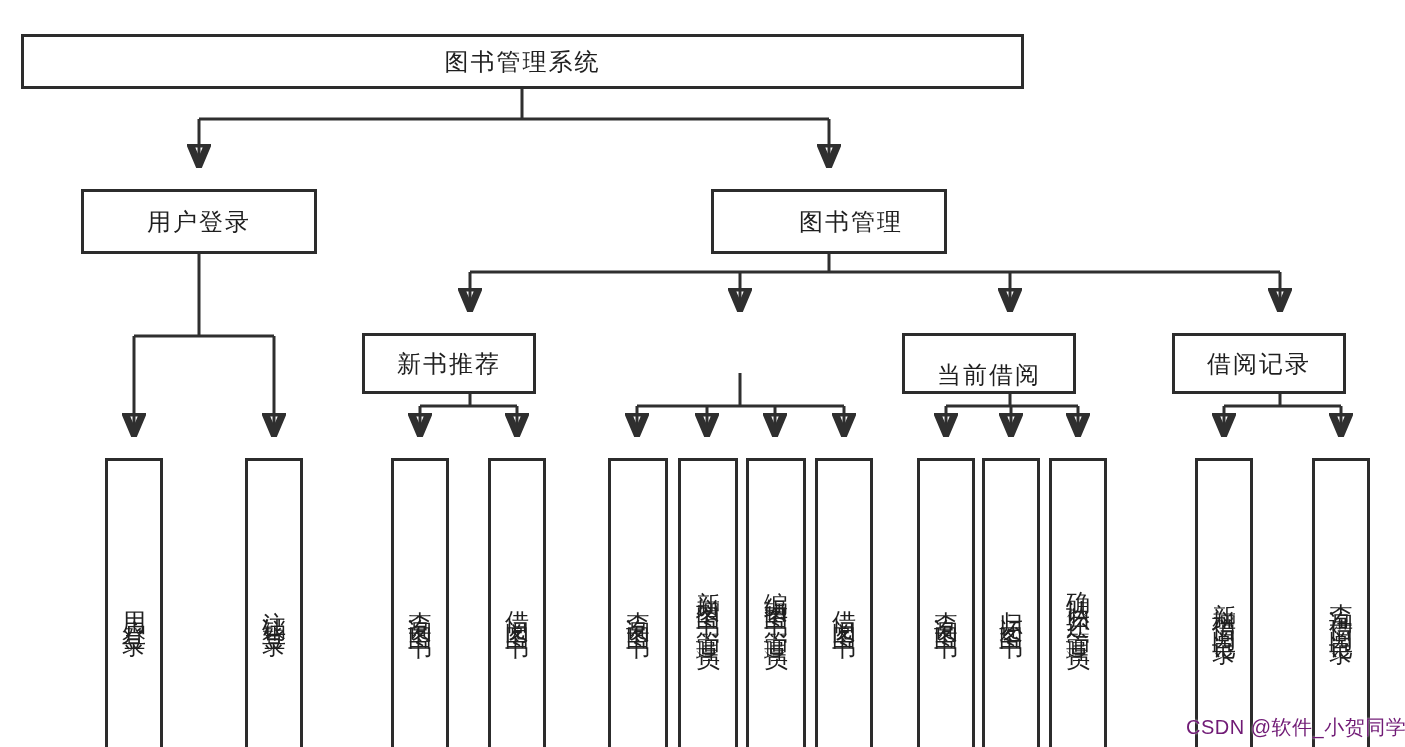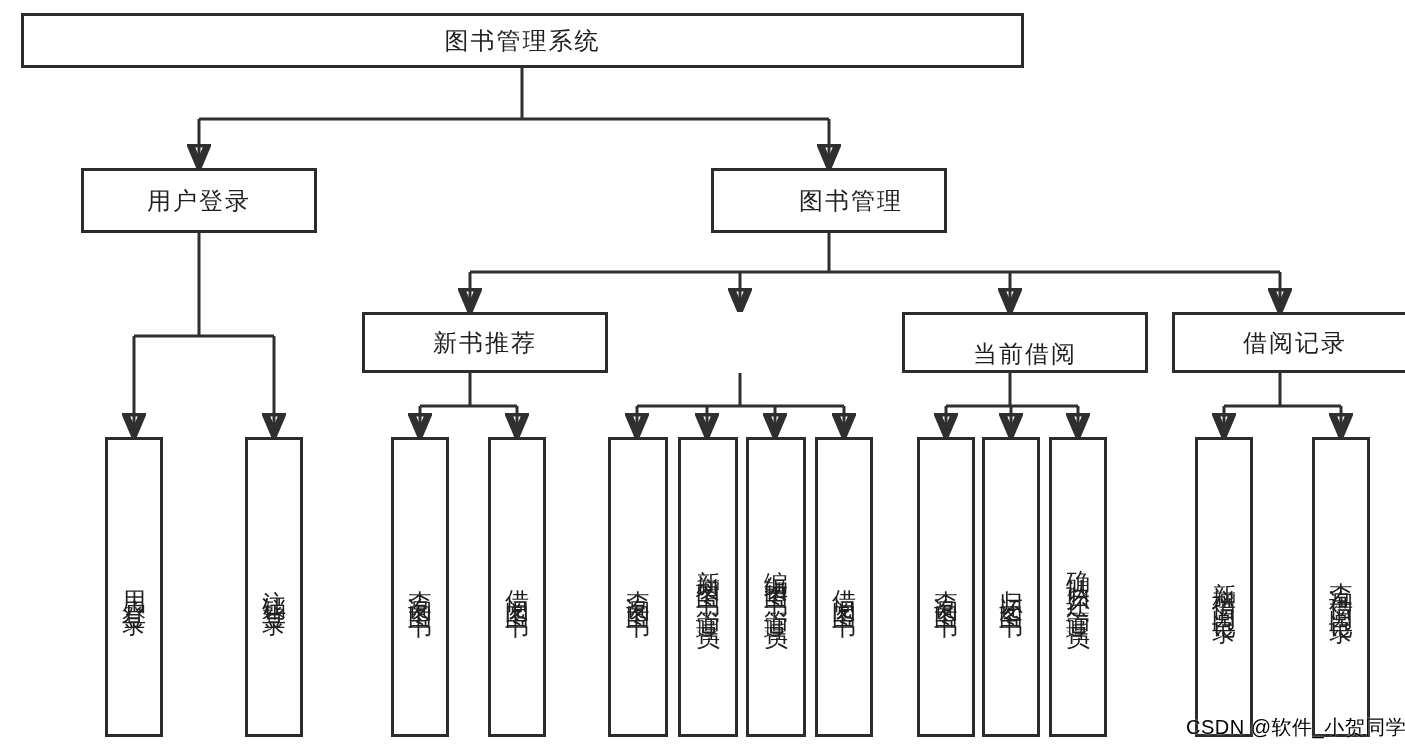--- a/index.html
+++ b/index.html
@@ -15,46 +15,47 @@
     stroke:#2f2f2f;stroke-width:3;fill:none;
   }
   .box{
     position:absolute;
     box-sizing:border-box;
     background:#ffffff;
     border:3px solid #2c2c2c;
     display:flex;align-items:center;justify-content:center;
     color:#1f1f1f;
     z-index:1;
+    margin-top:21px;
   }
   .hlabel{font-size:24px;letter-spacing:2px;white-space:nowrap;}
   .vtext{
     writing-mode:vertical-rl;
     text-orientation:mixed;
     font-size:24px;
     letter-spacing:8px;
     line-height:1;
     white-space:nowrap;
   }
   
   .root{left:21px;top:13px;width:1003px;height:55px;}
   .l2a{left:81px;top:168px;width:236px;height:65px;}
   .l2b{left:711px;top:168px;width:236px;height:65px;padding-left:44px;}
-  .l3{top:312px;width:246px;height:61px;}
+  .l3{top:312px;width:174px;height:61px;}
   .l3a{left:362px;}.l3b{left:632px;}.l3c{left:902px;align-items:flex-end;}.l3d{left:1172px;}
   .leaf{top:437px;height:300px;width:58px;}
   .f1{left:105px;}  .f2{left:245px;}
   .f3{left:391px;}  .f4{left:488px;}
   .f5{left:608px;width:60px;} .f6{left:678px;width:60px;}
   .f7{left:746px;width:60px;} .f8{left:815px;}
   .f9{left:917px;}  .f10{left:982px;} .f11{left:1049px;}
   .f12{left:1195px;}.f13{left:1312px;}
   .watermark{
     position:absolute;left:1186px;top:714px;z-index:3;
-    font-size:20px;color:#000000;letter-spacing:0.5px;
+    font-size:20px;color:#701a75;letter-spacing:0.5px;
     white-space:nowrap;text-shadow:0 0 2px #ffffff;
   }
 </style>
 </head>
 <body>
 
 <div class="stage">
 
   <svg class="connector-layer" width="1405" height="747" viewBox="0 0 1405 747">
     <defs>

